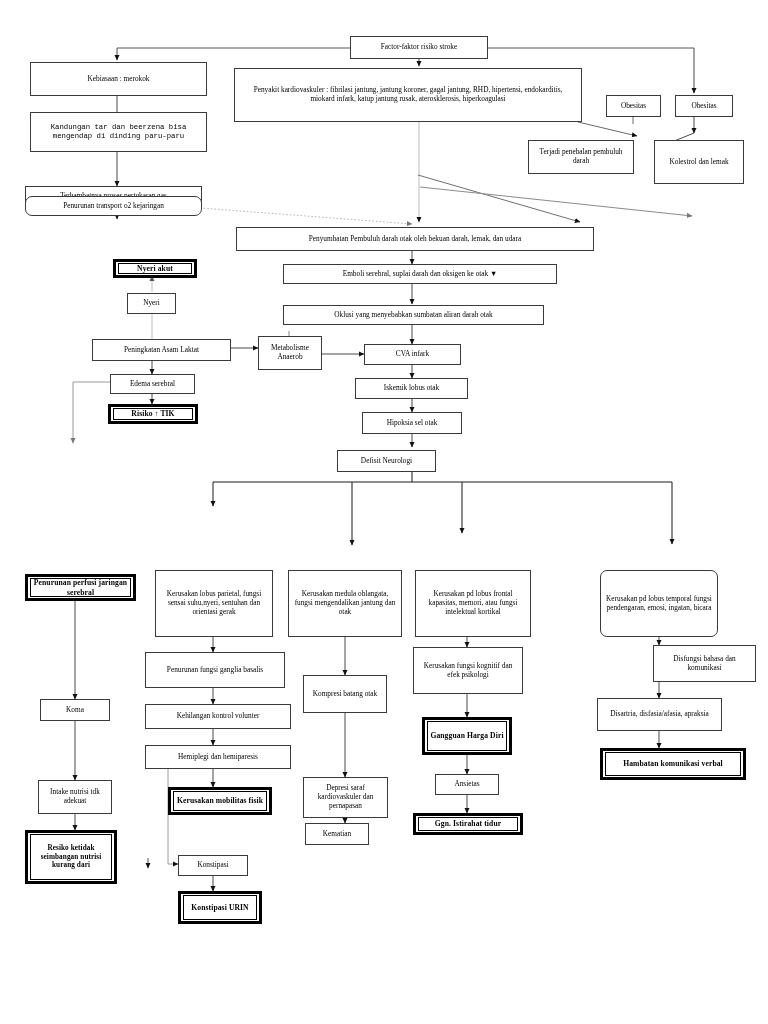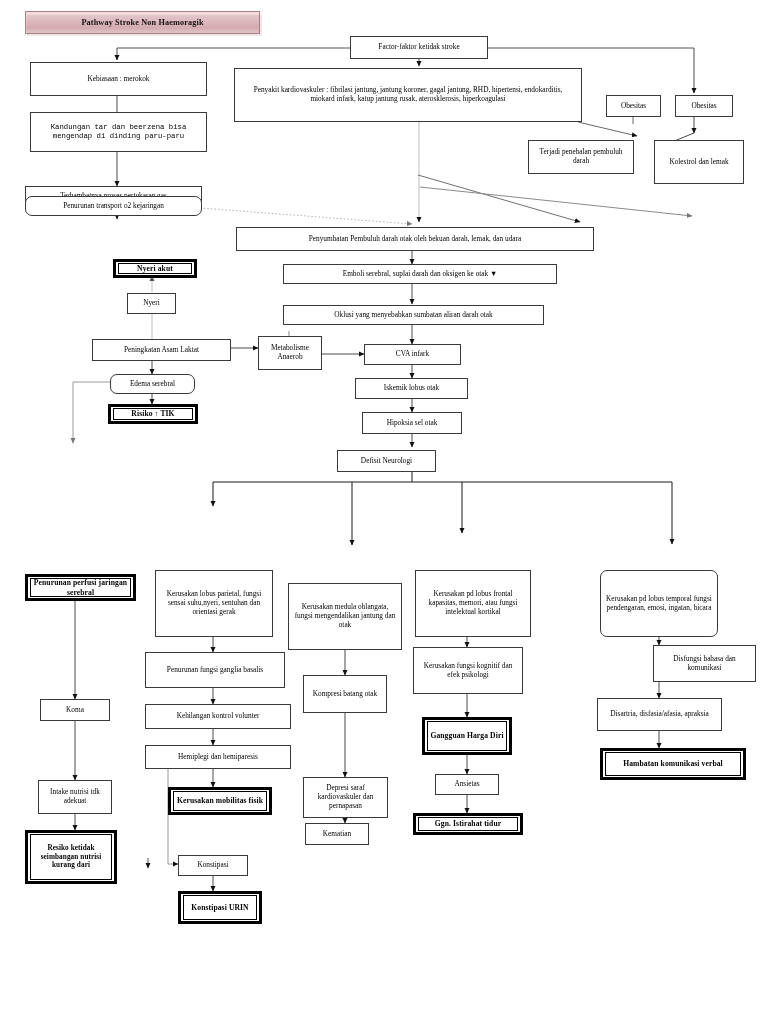--- a/index.html
+++ b/index.html
@@ -164,24 +164,23 @@
       <path d="M467,694 L467,717" marker-end="url(#ah)"></path>
       <path d="M467,755 L467,774" marker-end="url(#ah)"></path>
       <path d="M467,795 L467,813" marker-end="url(#ah)"></path>
 
       <path d="M659,637 L659,645" marker-end="url(#ah)"></path>
       <path d="M659,682 L659,698" marker-end="url(#ah)"></path>
       <path d="M659,731 L659,748" marker-end="url(#ah)"></path>
     </g>
   </svg>
 
-  <div id="title-banner">Pathway Stroke Non Haemoragik</div>
 
   <div class="node thin" style="left:350px; top:36px; width:138px; height:23px;">
-    <span class="inner">Factor-faktor ketidak stroke</span>
+    <span class="inner">Factor-faktor risiko stroke</span>
   </div>
 
   <div class="node thin" style="left:30px; top:62px; width:177px; height:34px;">
     <span class="inner">Kebiasaan : merokok</span>
   </div>
 
   <div class="node thin" style="left:234px; top:68px; width:348px; height:54px; padding:2px 6px;">
     <span class="inner">Penyakit kardiovaskuler : fibrilasi jantung, jantung koroner, gagal jantung, RHD, hipertensi, endokarditis, miokard infark, katup jantung rusak, aterosklerosis, hiperkoagulasi</span>
   </div>
 
@@ -238,21 +237,21 @@
   </div>
 
   <div class="node thin" style="left:258px; top:336px; width:64px; height:34px; padding:1px 2px;">
     <span class="inner">Metabolisme Anaerob</span>
   </div>
 
   <div class="node thin" style="left:364px; top:344px; width:97px; height:21px;">
     <span class="inner">CVA infark</span>
   </div>
 
-  <div class="node thin" style="left:110px; top:374px; width:85px; height:20px;border-radius:7px;">
+  <div class="node thin" style="left:110px; top:374px; width:85px; height:20px;">
     <span class="inner">Edema serebral</span>
   </div>
 
   <div class="node thin" style="left:355px; top:378px; width:113px; height:21px;">
     <span class="inner">Iskemik lobus  otak</span>
   </div>
 
   <div class="node bold clip" style="left:108px; top:404px; width:90px; height:20px;">
     <span class="inner">Risiko ↑ TIK</span>
   </div>
@@ -266,21 +265,21 @@
   </div>
 
   <div class="node bold clip" style="left:25px; top:574px; width:111px; height:27px;">
     <span class="inner">Penurunan perfusi jaringan serebral</span>
   </div>
 
   <div class="node thin" style="left:155px; top:570px; width:118px; height:67px; padding:2px 3px;align-items:center;">
     <span class="inner">Kerusakan lobus parietal, fungsi sensai suhu,nyeri, sentuhan dan orientasi gerak</span>
   </div>
 
-  <div class="node thin" style="left:288px; top:570px; width:114px; height:67px; padding:2px 3px;margin-top:13px;">
+  <div class="node thin" style="left:288px; top:570px; width:114px; height:67px; padding:2px 3px;">
     <span class="inner">Kerusakan medula oblangata, fungsi mengendalikan jantung dan otak</span>
   </div>
 
   <div class="node thin" style="left:415px; top:570px; width:116px; height:67px; padding:2px 3px;">
     <span class="inner">Kerusakan pd lobus frontal kapasitas, memori, atau fungsi intelektual kortikal</span>
   </div>
 
   <div class="node thin" style="left:600px; top:570px; width:118px; height:67px; padding:0 3px;border-radius:7px;">
     <span class="inner">Kerusakan pd lobus temporal fungsi pendengaran, emosi, ingatan, bicara</span>
   </div>

